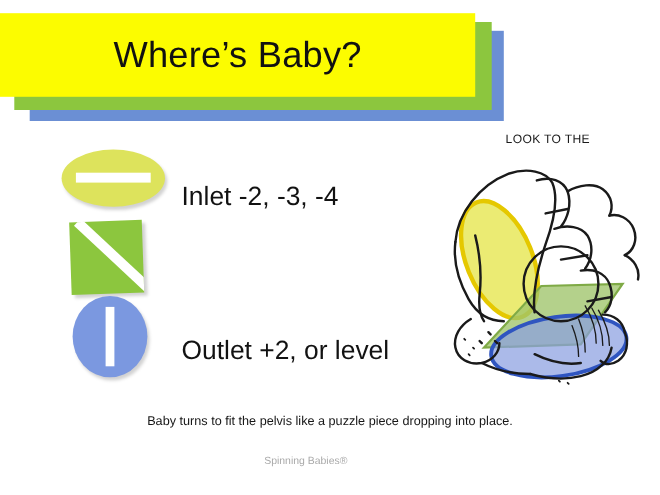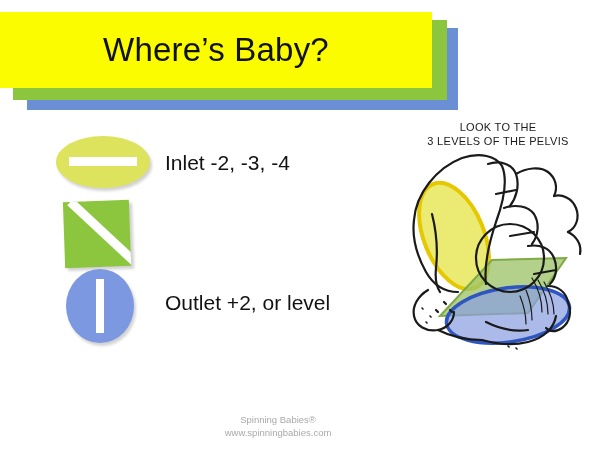--- a/index.html
+++ b/index.html
@@ -32,24 +32,24 @@
     letter-spacing: 0.2px;
     white-space: nowrap;
   }
 
   
   .levels { position: absolute; left: 0; top: 128px; width: 410px; }
   .level-row { position: relative; height: 70px; }
   .level-label {
     position: absolute;
     left: 165px;
-    top: 0;
+    top: 16px;
     height: 70px;
     display: flex; align-items: center;
-    font-size: 21px;
+    font-size: 24px;
     color: #121212;
     white-space: nowrap;
   }
   .glyph-wrap { position: absolute; left: 52px; top: 0; width: 100px; height: 70px; }
 
   
   .g-ellipse {
     position: absolute; left: 4px; top: 8px;
     width: 94px; height: 52px;
     background: #dde35c;
@@ -165,21 +165,20 @@
           <div class="slit-v"></div>
         </div>
       </div>
       <div class="level-label">Outlet +2, or level</div>
     </div>
 
   </div>
 
   <div class="right-heading">
     <div>LOOK TO THE</div>
-    <div>3 LEVELS OF THE PELVIS</div>
   </div>
 
   <div class="pelvis">
     <svg width="208" height="230" viewBox="0 0 208 230" xmlns="http://www.w3.org/2000/svg">
 
       <g>
         <ellipse cx="62" cy="86" rx="30" ry="56" transform="rotate(-22 62 86)" fill="#e8e85a" fill-opacity="0.85" stroke="#e5c800" stroke-width="4"></ellipse>
       </g>
 
       <g>
@@ -230,20 +229,20 @@
         <path d="M128,146 C132,156 134,164 134,174" stroke-width="1.2"></path>
 
         <path d="M30,158 l1,1 M38,166 l1,1 M34,172 l1,1" stroke-width="1.6"></path>
         <path d="M116,196 l1,1 M124,198 l1,1" stroke-width="1.6"></path>
       </g>
 
     </svg>
   </div>
 
   <div class="caption">
+    <div>Baby turns to fit the pelvis like a puzzle piece dropping into place.</div>
   </div>
 
   <div class="credit">
     <div>Spinning Babies®</div>
-    <div>www.spinningbabies.com</div>
   </div>
 
 </div>
 
 </body></html>

